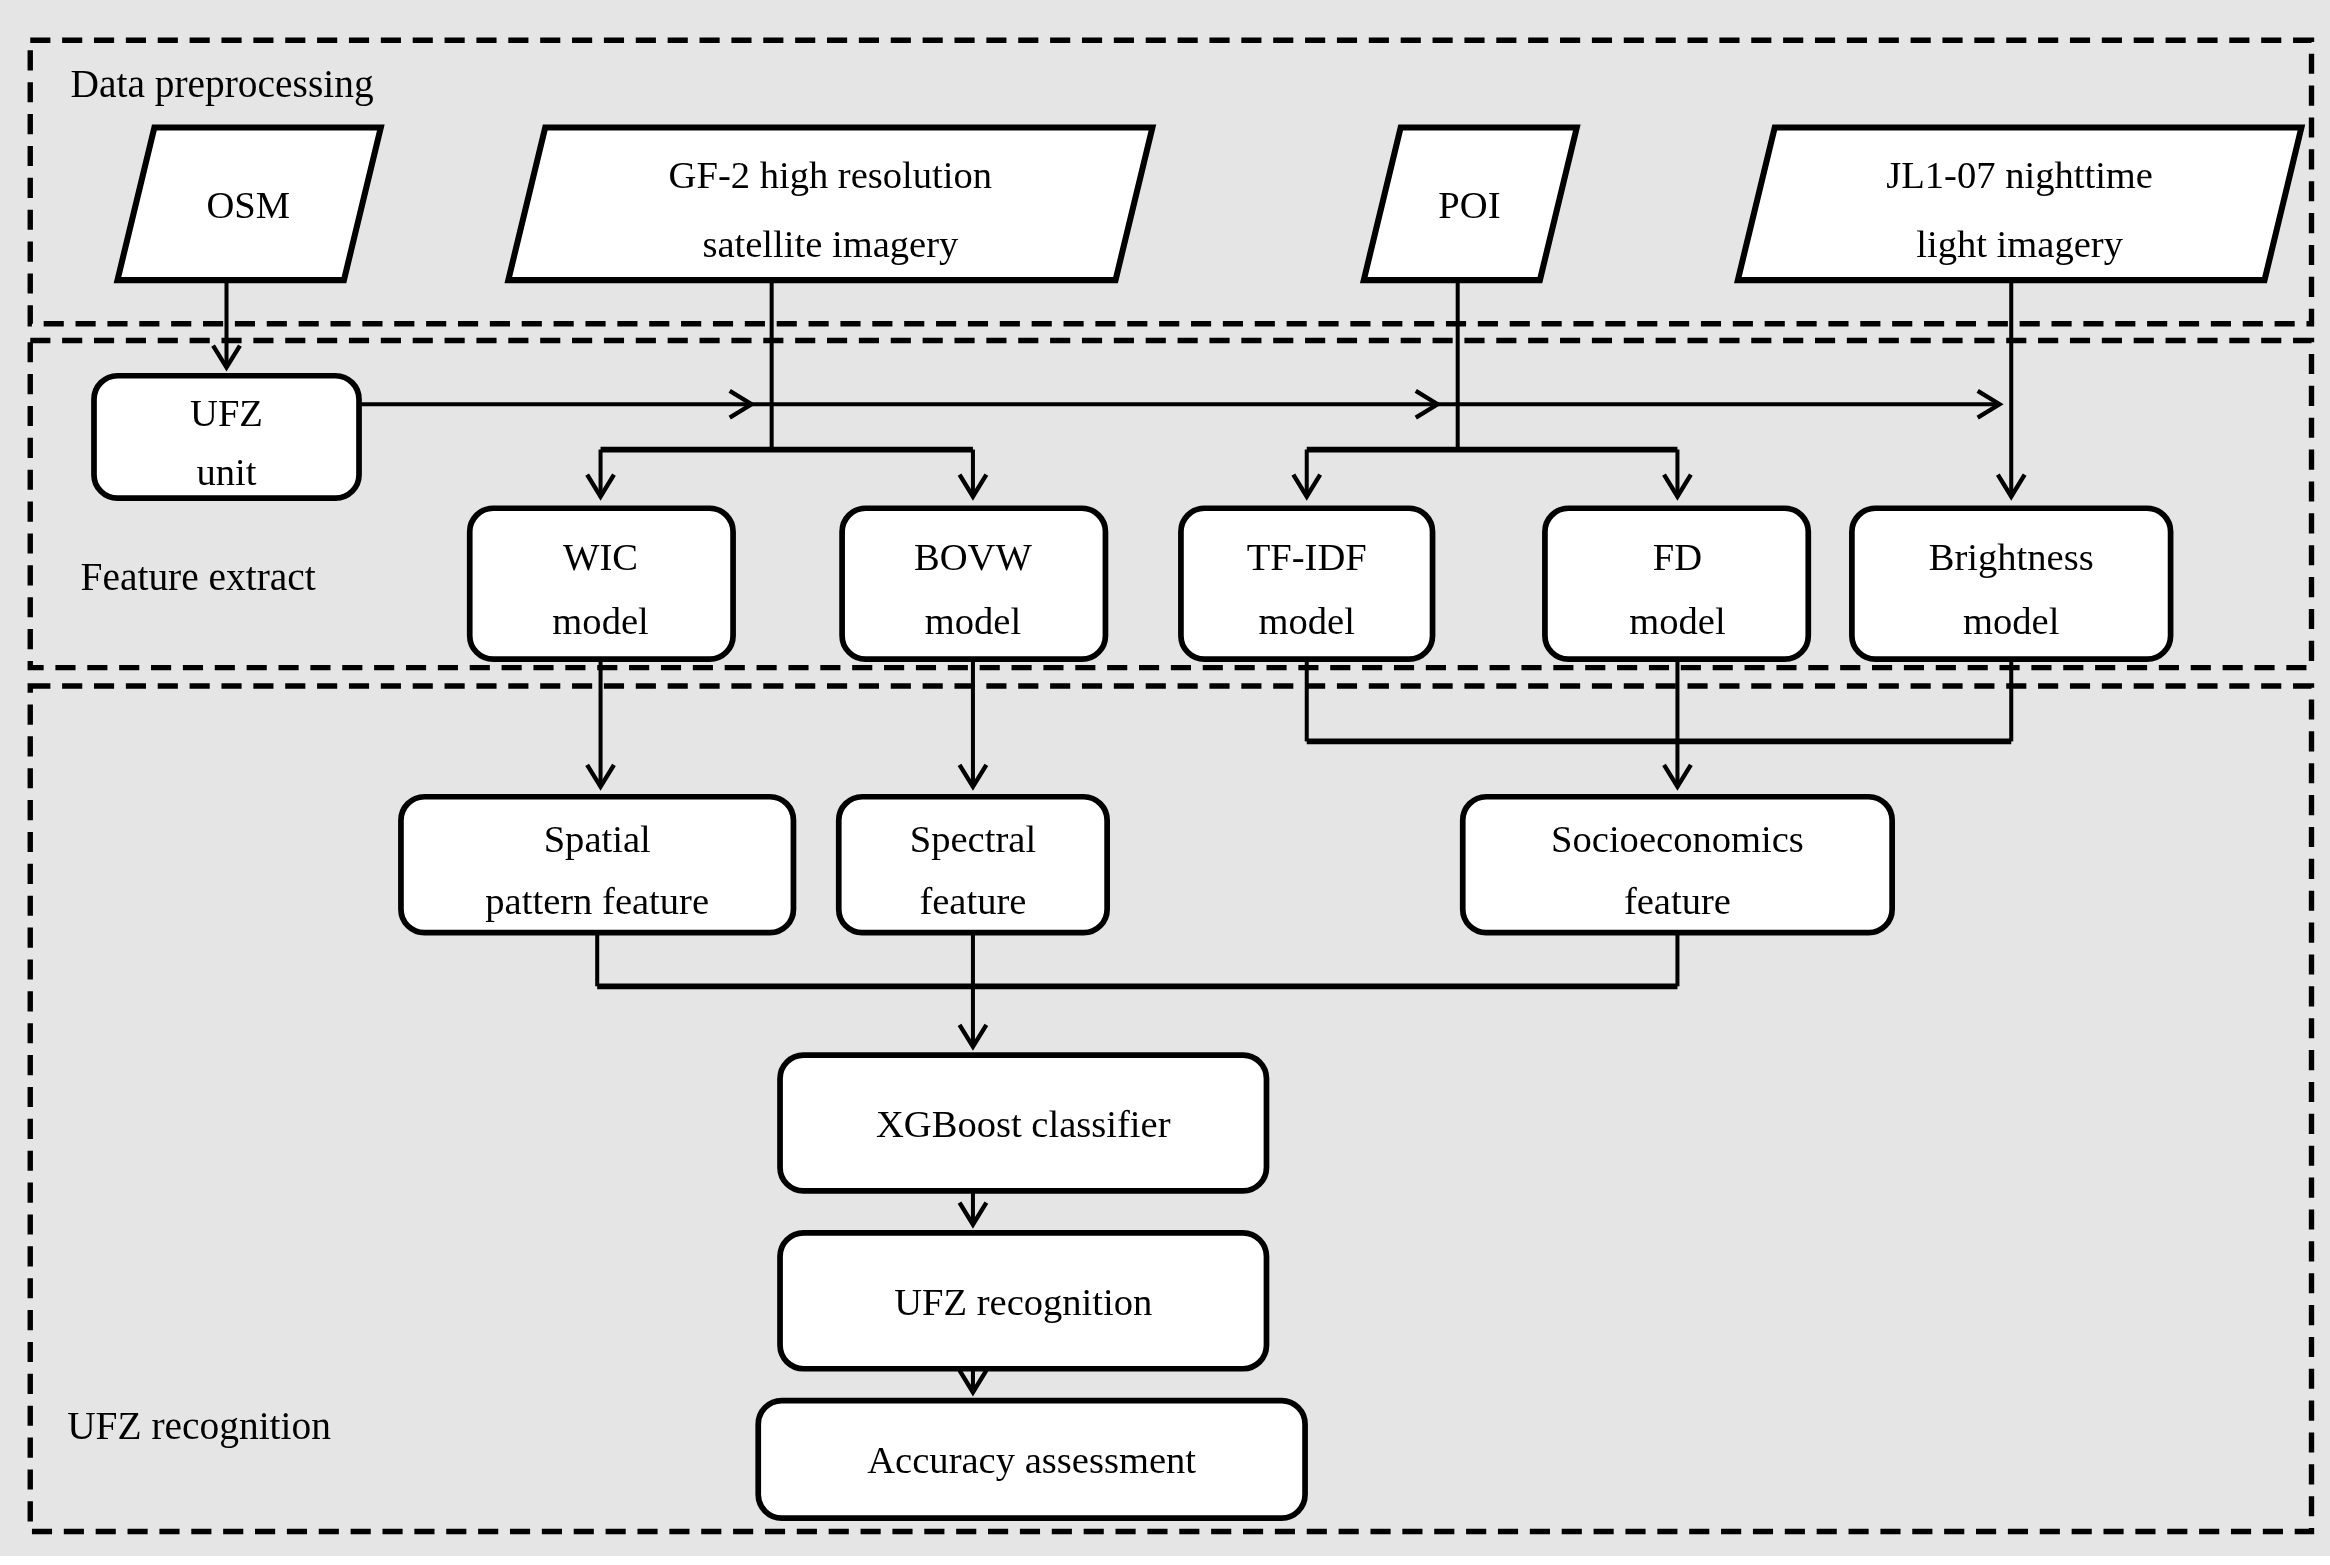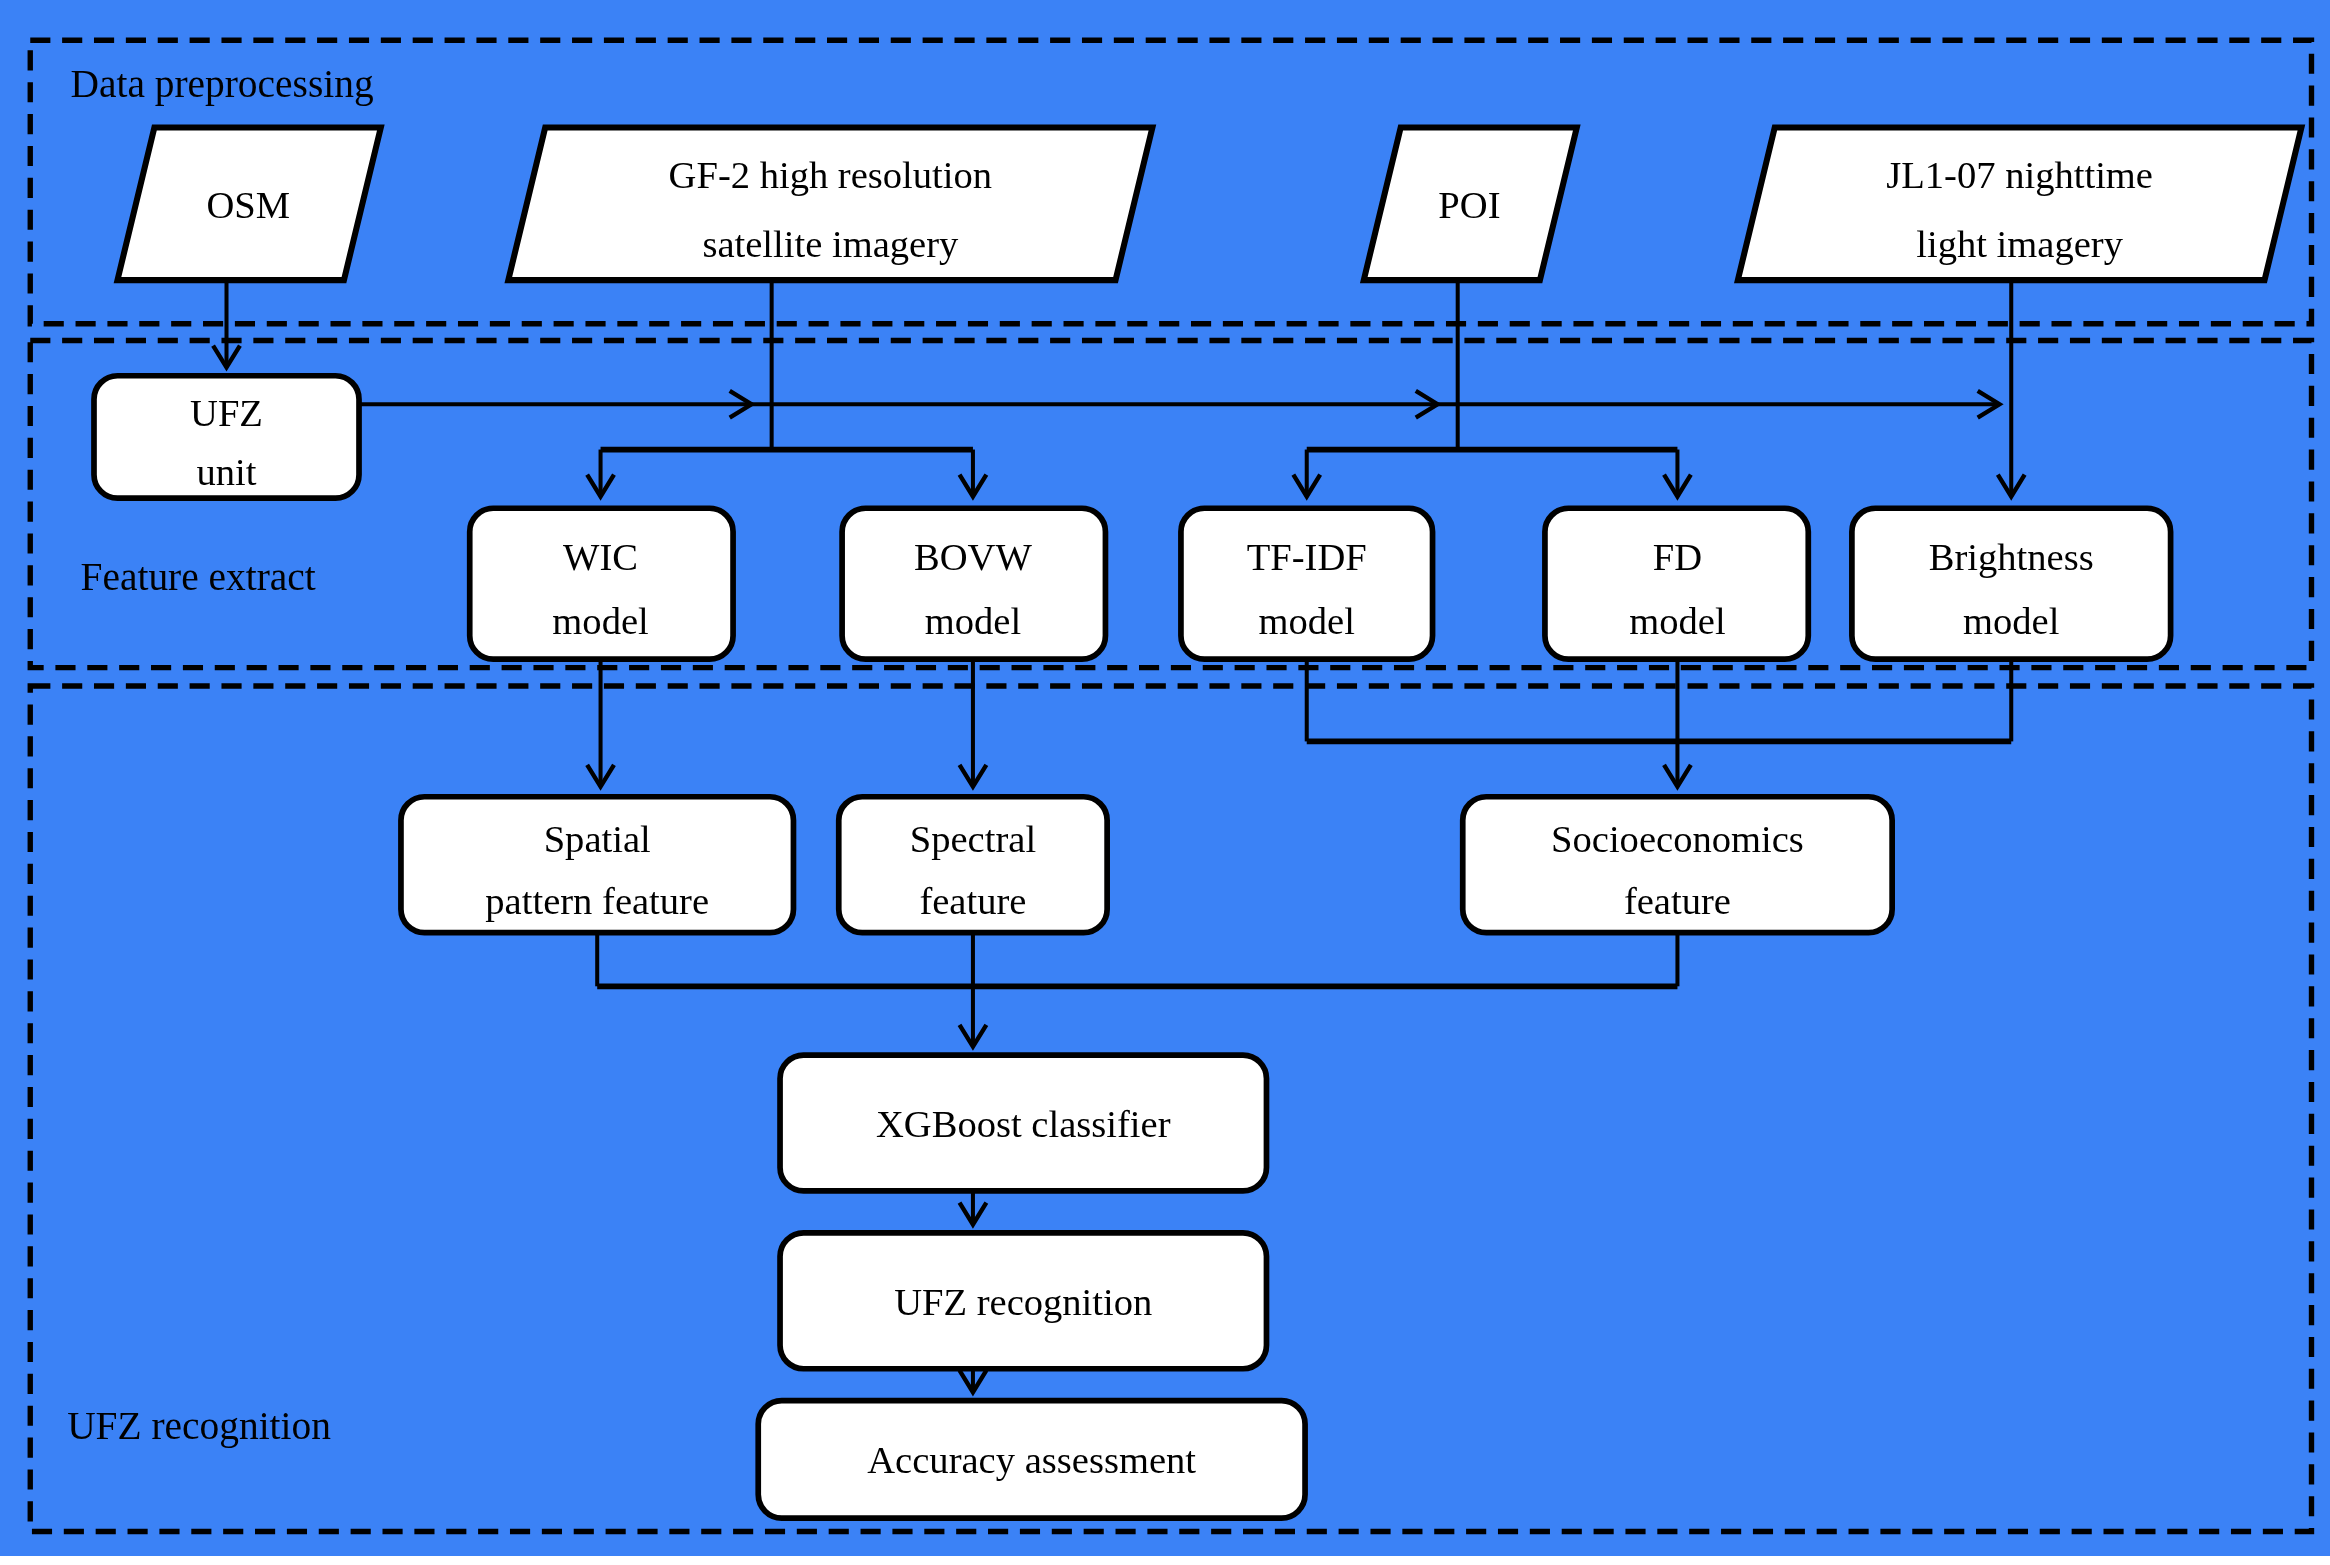--- a/index.html
+++ b/index.html
@@ -3,21 +3,21 @@
 <meta charset="utf-8">
 <style>
   html, body {
     margin: 0;
     padding: 0;
     background: #ffffff;
   }
   .figure-wrap {
     width: 2330px;
     height: 1556px;
-    background: #3b82f6;
+    background: #e5e5e5;
   }
   svg {
     display: block;
   }
   text {
     font-family: "Liberation Serif", "DejaVu Serif", serif;
     fill: #000000;
   }
   .node-label { font-size: 23px; }
   .section-label { font-size: 23.5px; }

